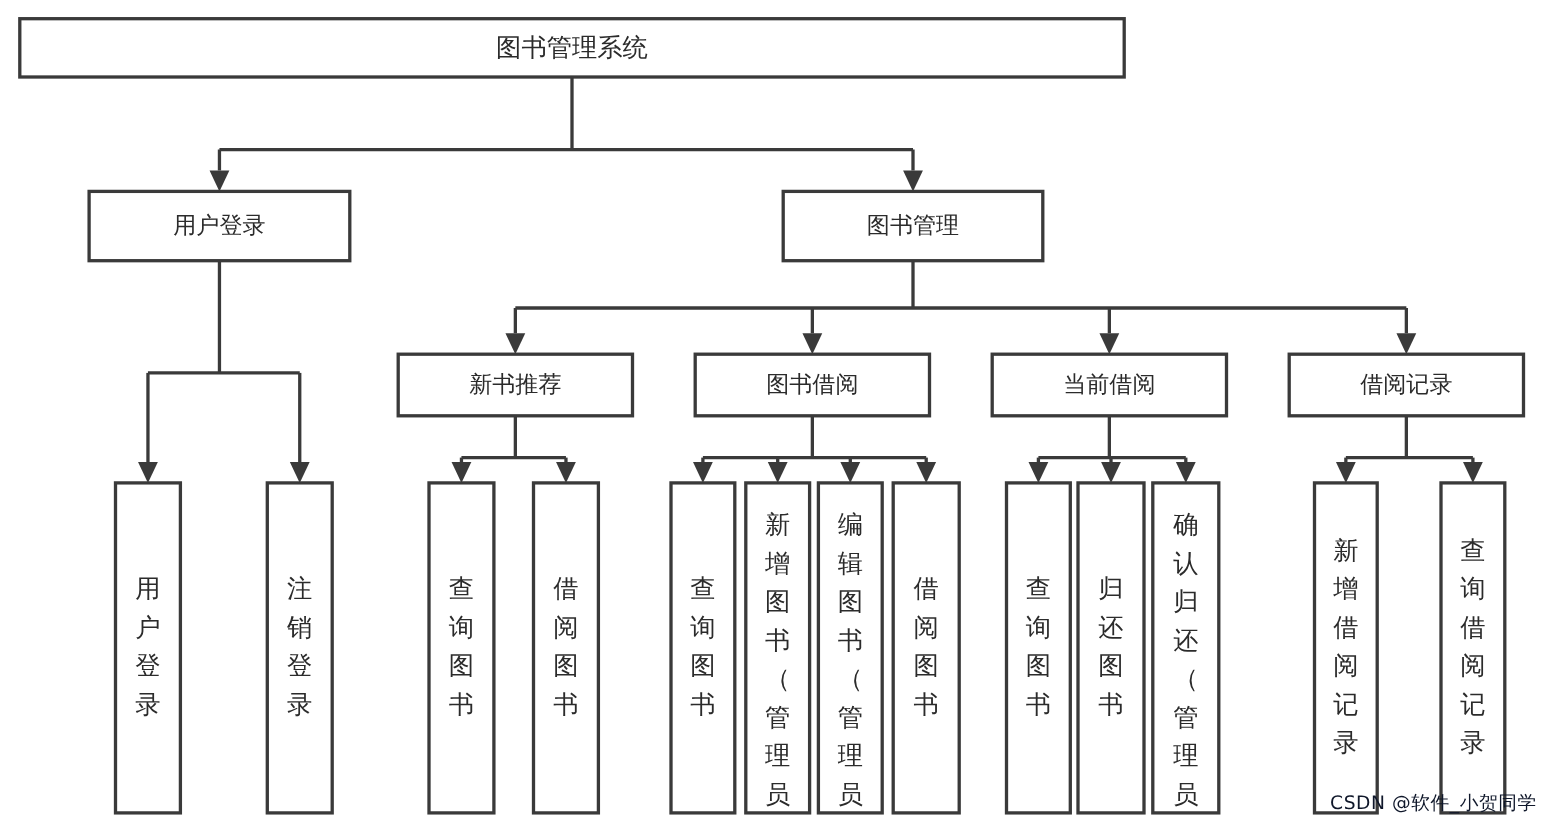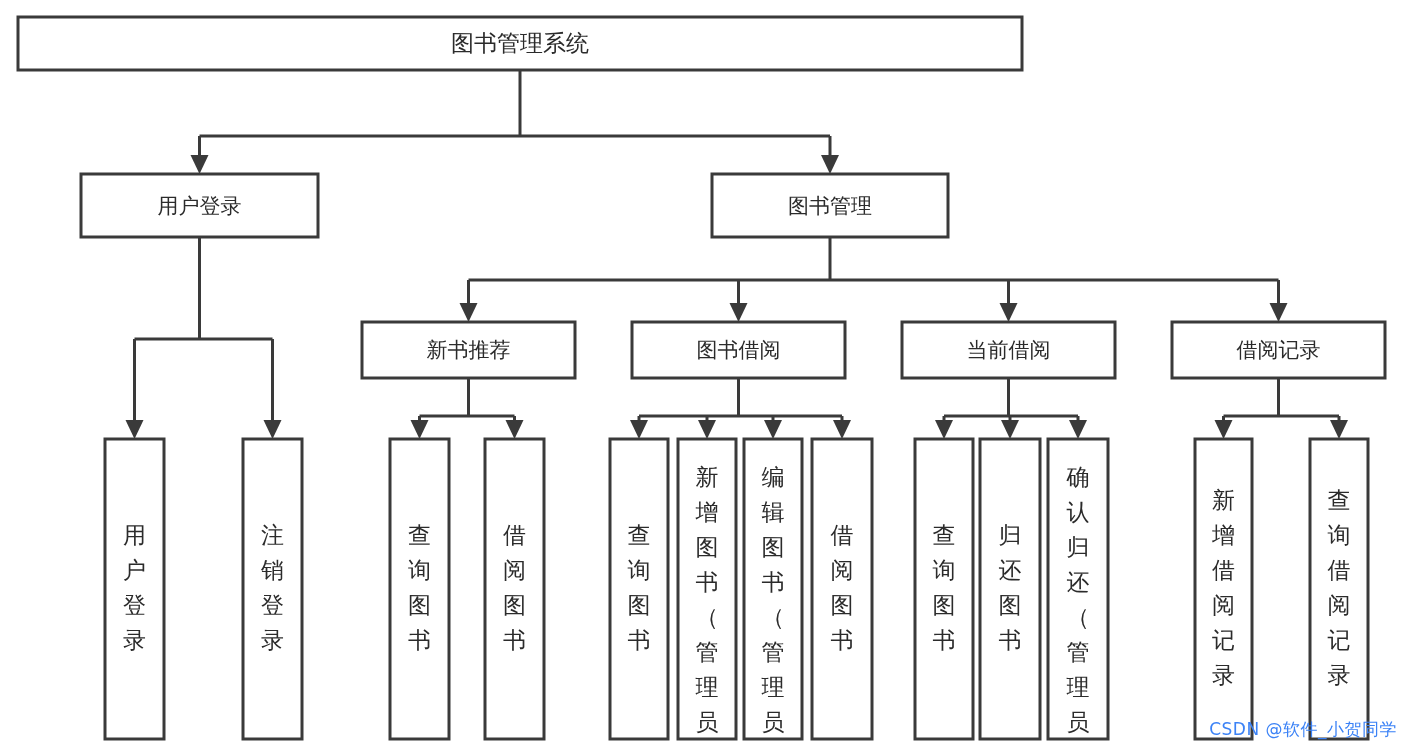--- a/index.html
+++ b/index.html
@@ -50,21 +50,21 @@
   .arrow-head {
     fill: #3a3a3a;
     stroke: none;
   }
   .watermark {
     position: absolute;
     right: 8px;
     bottom: 6px;
     font-family: "DejaVu Sans", "Liberation Sans", sans-serif;
     font-size: 17px;
-    color: #3b82f6;
+    color: #0f172a;
     letter-spacing: 0.5px;
     white-space: nowrap;
     user-select: none;
     margin-top: 32px;
   }
 </style>
 </head>
 <body>
 
 <div id="diagram-root">

